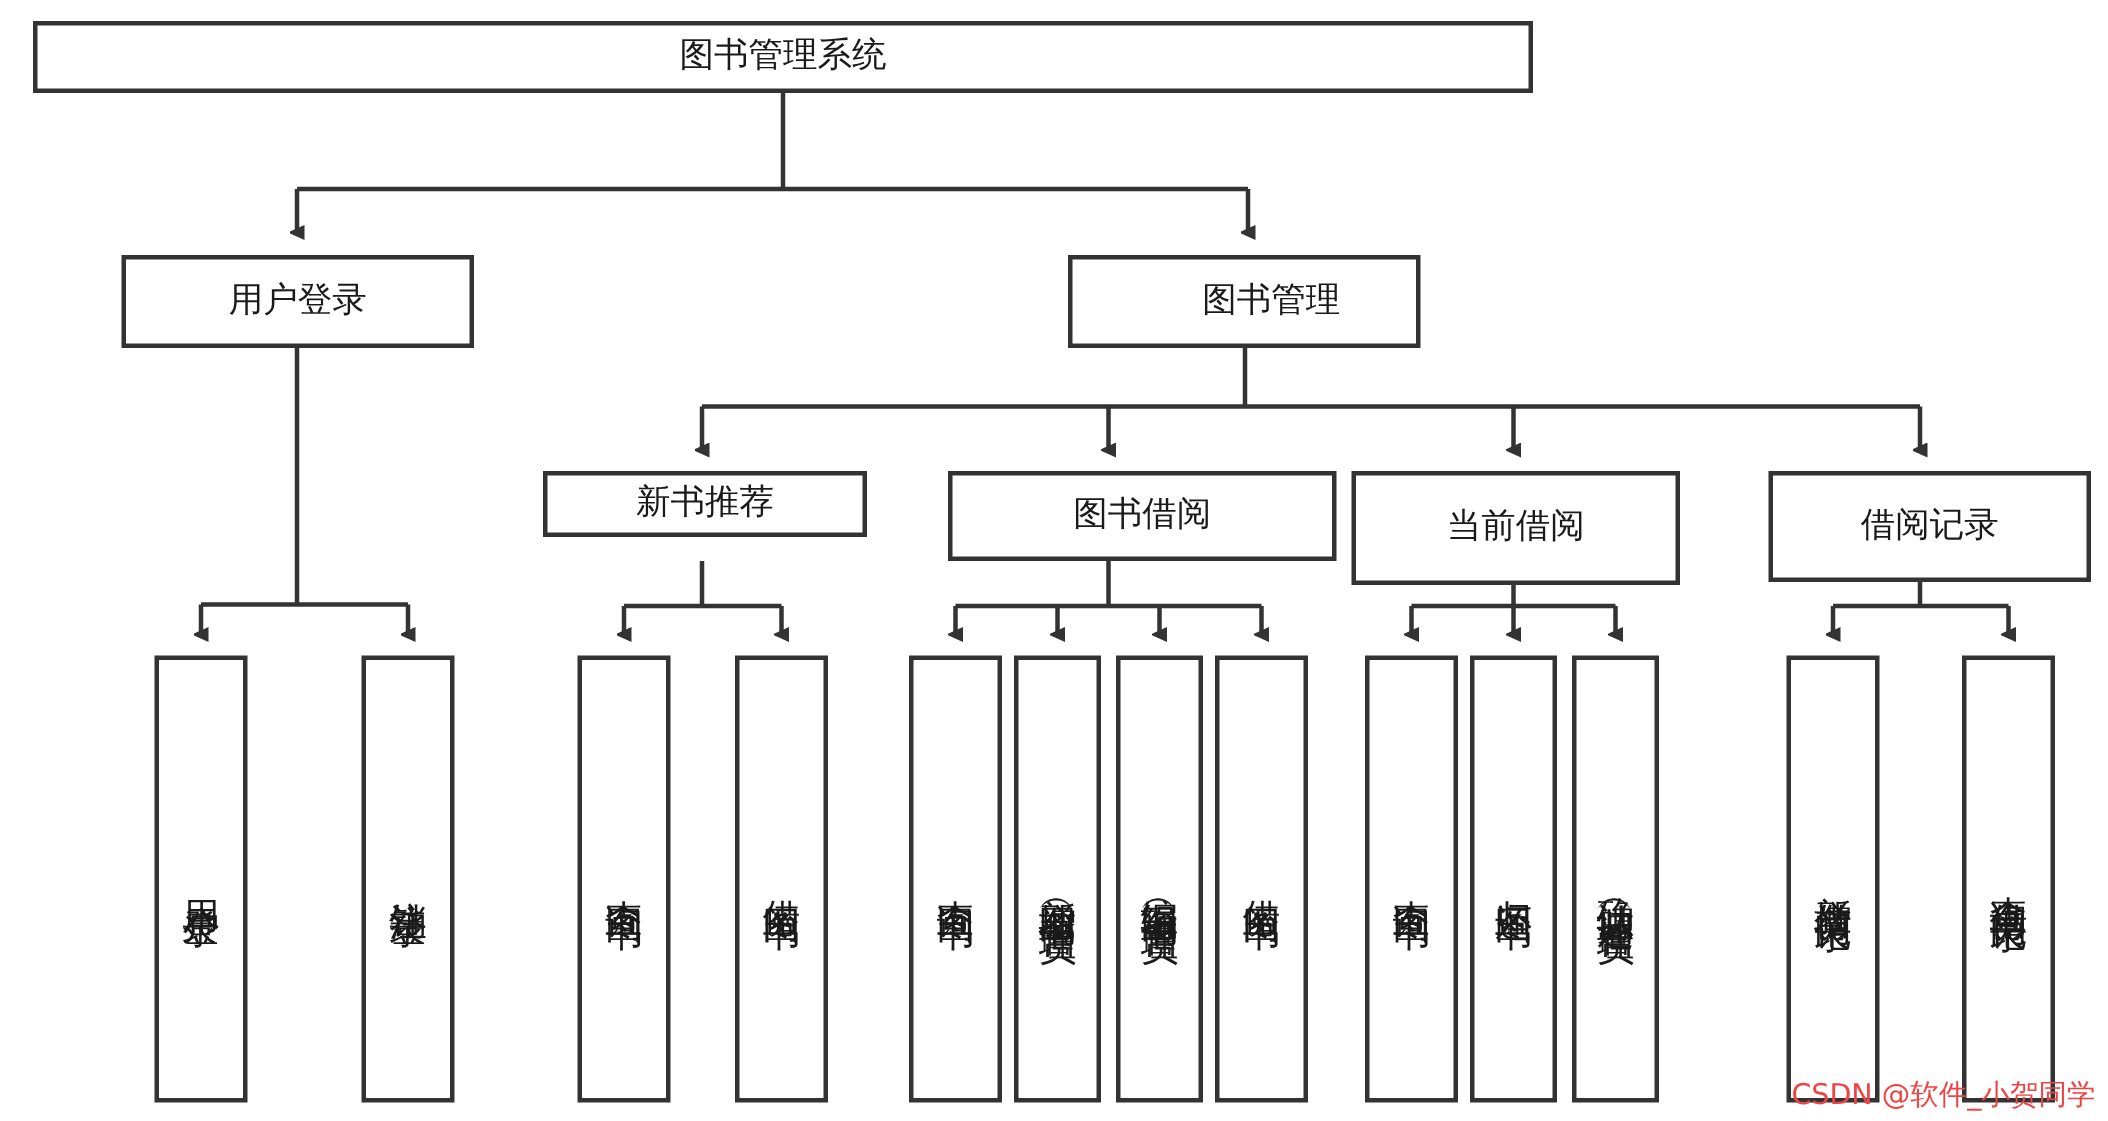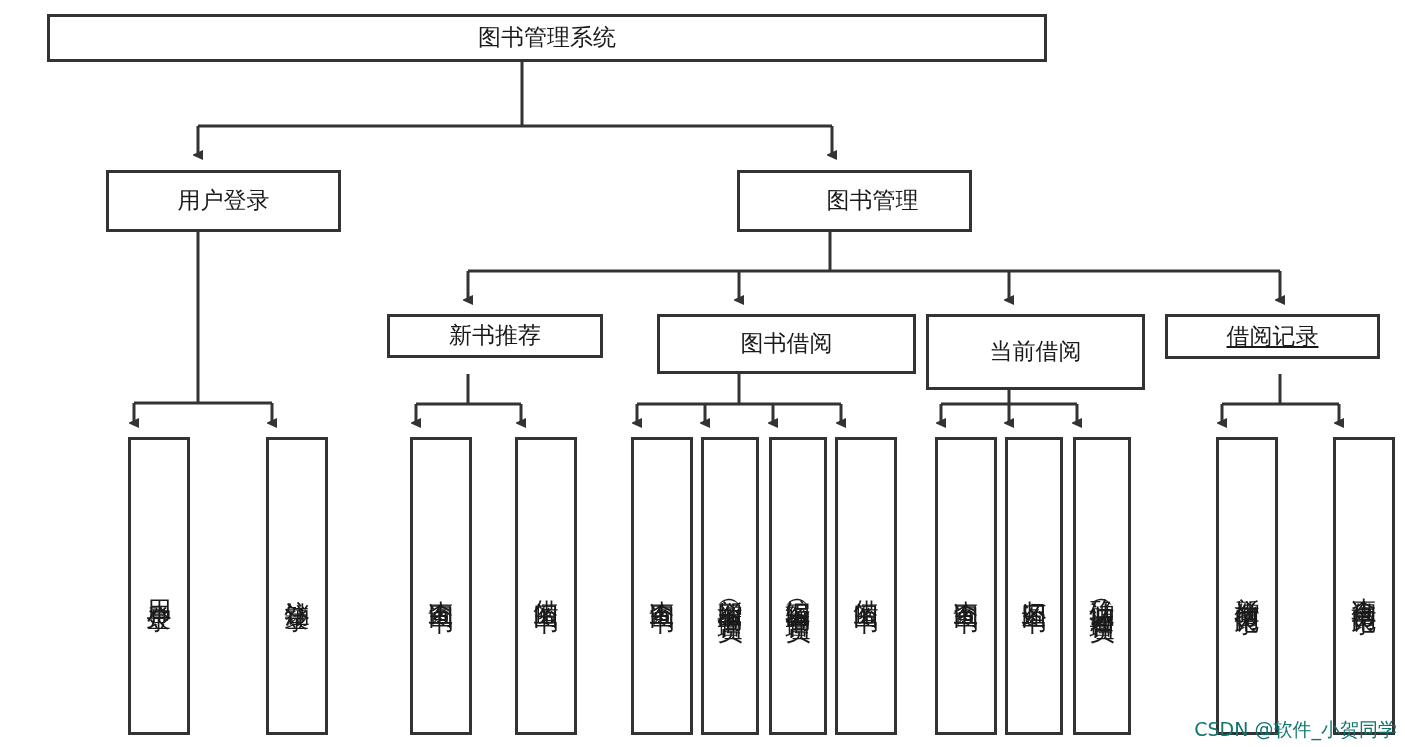--- a/index.html
+++ b/index.html
@@ -27,21 +27,20 @@
   .node {
     position: absolute;
     box-sizing: border-box;
     border: 3px solid #333333;
     background: #ffffff;
     display: flex;
     align-items: center;
     justify-content: center;
     color: #1a1a1a;
     z-index: 2;
-    margin-left: 25px;
   }
   .node .label {
     display: block;
     text-align: center;
     line-height: 1.18;
     white-space: nowrap;
   }
   .node.horiz .label {
     font-size: 23px;
   }
@@ -63,21 +62,21 @@
   }
   .node.vert.tall .label {
     align-items: flex-start;
     padding-top: 6px;
   }
   .watermark {
     position: absolute;
     right: 8px;
     bottom: 4px;
     font-size: 19px;
-    color: #0f766e;
+    color: #ef4444;
     z-index: 5;
     white-space: nowrap;
     margin-left: 20px;
   }
 </style>
 </head>
 <body>
 
 <div id="canvas">
 
@@ -144,21 +143,21 @@
 
   <div class="node horiz" style="left:362px; top:314px; width:216px; height:44px;">
     <span class="label">新书推荐</span>
   </div>
   <div class="node horiz" style="left:632px; top:314px; width:259px; height:60px;">
     <span class="label">图书借阅</span>
   </div>
   <div class="node horiz" style="left:901px; top:314px; width:219px; height:76px;">
     <span class="label">当前借阅</span>
   </div>
-  <div class="node horiz" style="left:1140px; top:314px; width:215px; height:45px;text-decoration:underline;">
+  <div class="node horiz" style="left:1179px; top:314px; width:215px; height:74px;">
     <span class="label">借阅记录</span>
   </div>
 
   <div class="node vert" style="left:103px; top:437px; width:62px; height:298px;">
     <span class="label">用户登录</span>
   </div>
   <div class="node vert" style="left:241px; top:437px; width:62px; height:298px;">
     <span class="label">注销登录</span>
   </div>
 

